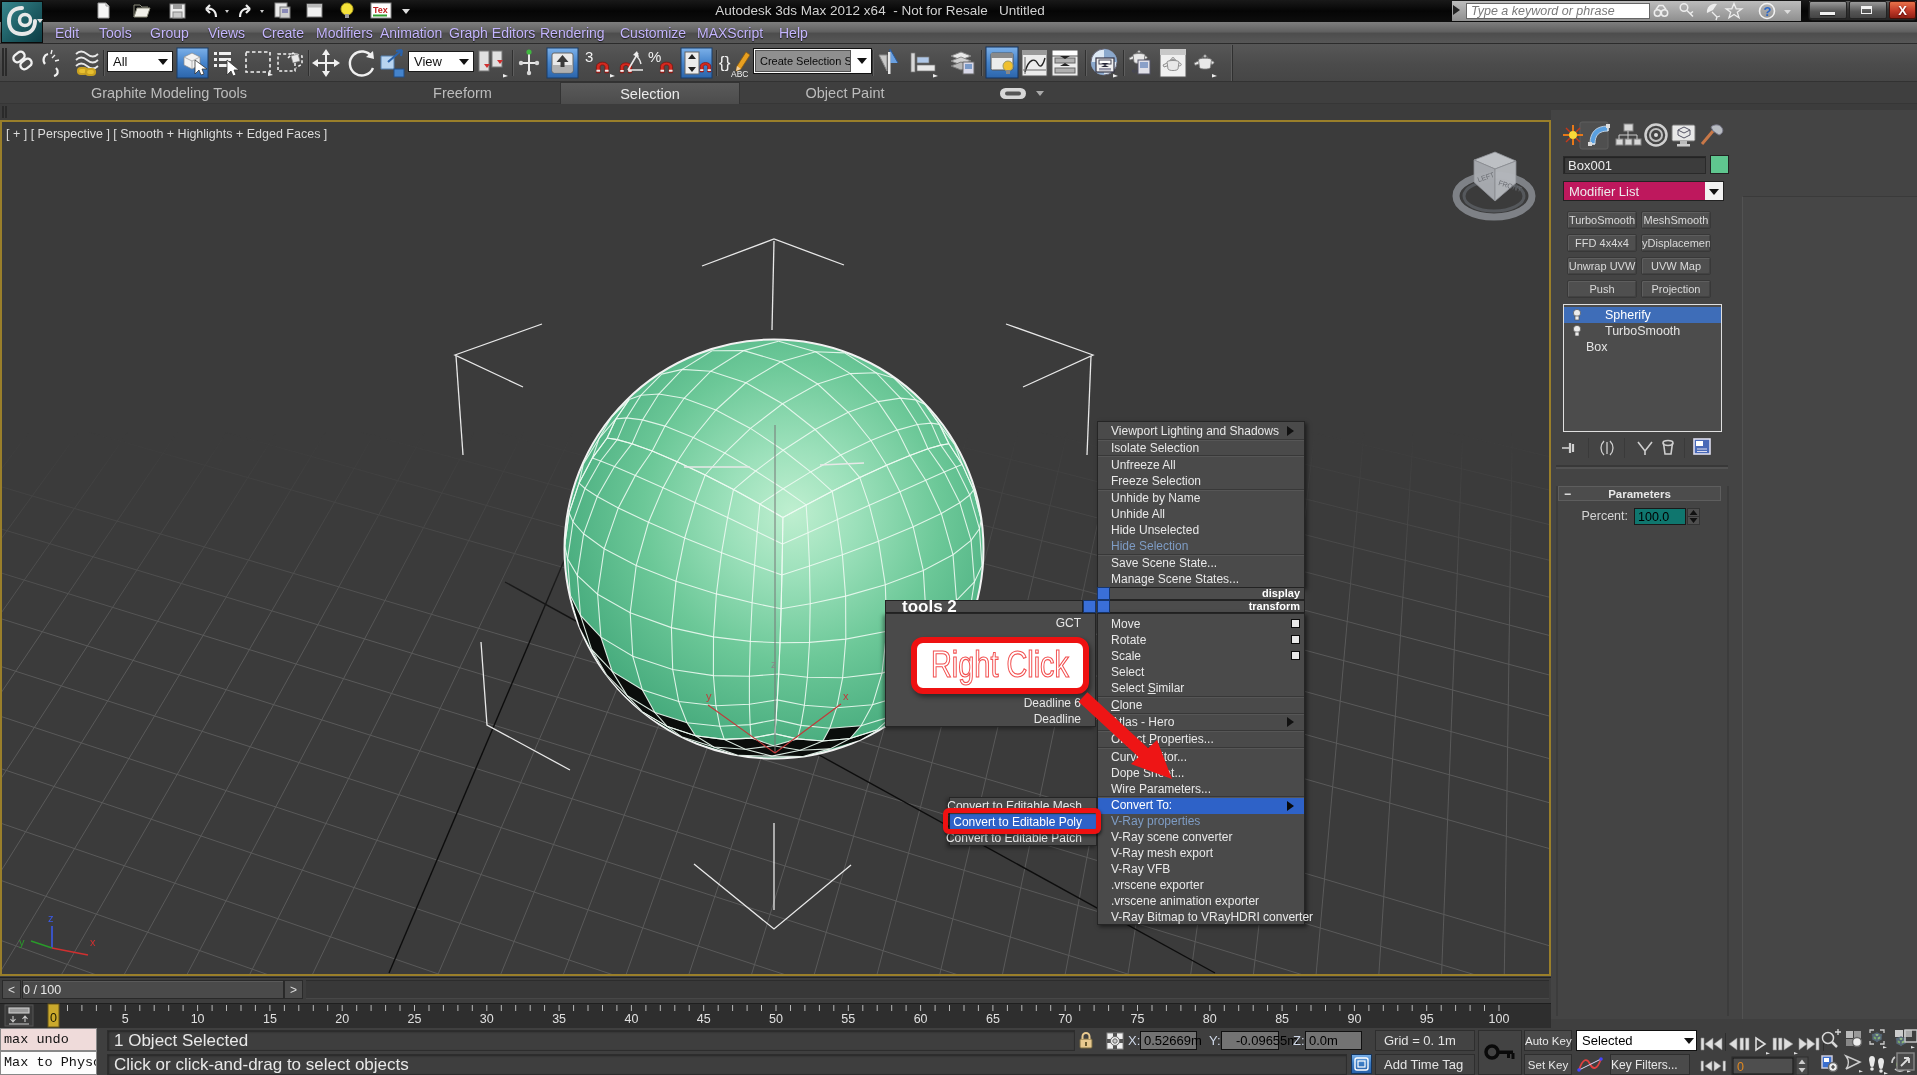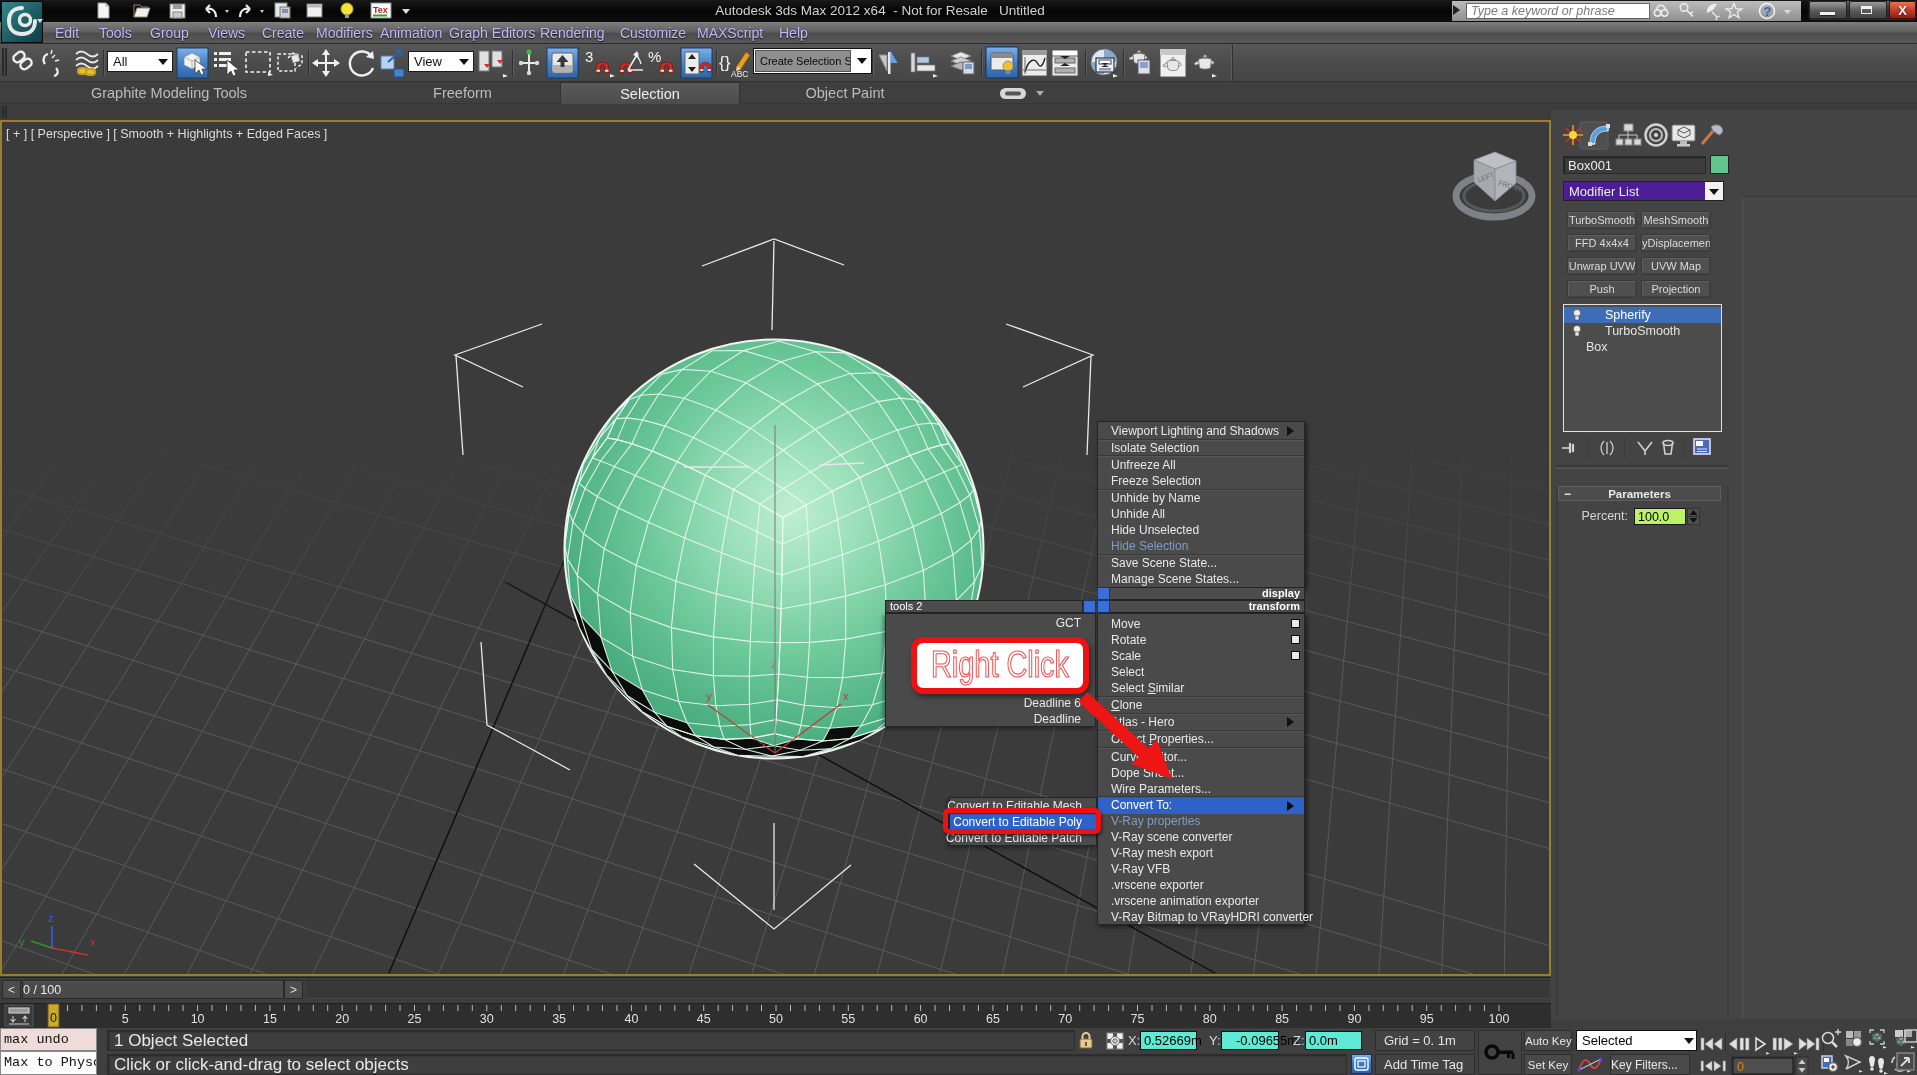--- a/index.html
+++ b/index.html
@@ -5,21 +5,21 @@
 .abs{position:absolute}
 #stage{position:relative;width:1917px;height:1075px;overflow:hidden}
 .combo{position:absolute;background:#fff;border:1px solid #1a1a1a;color:#111;font-size:13px}
 .carr{position:absolute;right:1px;top:1px;bottom:1px;width:16px;background:#fff}
 .carr:after{content:"";position:absolute;left:3px;top:6px;border:5px solid transparent;border-top:6px solid #111}
 .rtab{position:absolute;top:0;height:22px;color:#bcbcbc;font-size:13.5px;text-align:center;line-height:22px}
 .menu{position:absolute;top:3px;color:#c4b5fd;font-size:14.5px;text-shadow:0 1px 1px #1a1a1a}
 .pbtn{position:absolute;background:#4f4f4f;border:1px solid #383838;box-shadow:inset 1px 1px 0 #5e5e5e,inset -1px -1px 0 #424242;color:#dadada;font-size:11px;text-align:center;border-radius:2px;white-space:nowrap;overflow:hidden}
 .qm div{white-space:nowrap}
 .field{position:absolute;background:#3e3e3e;border:1px solid #2d2d2d;box-shadow:inset 1px 1px 2px #262626;color:#e8e8e8;font-size:17px}
-.cfield{position:absolute;background:#5eead4;border:1px solid #101010;color:#000;font-size:13px}
+.cfield{position:absolute;background:#737373;border:1px solid #101010;color:#000;font-size:13px}
 u{text-decoration:underline}
 </style></head>
 <body>
 <div id="stage">
 
 <div class="abs" style="left:0;top:0;width:1917px;height:22px;background:linear-gradient(#191919,#050505 50%,#0d0d0d)"></div>
 <div class="abs" style="left:580px;top:3px;width:600px;color:#d2d2d2;font-size:13.5px;white-space:nowrap;text-align:center">Autodesk 3ds Max  2012 x64&nbsp;&nbsp;- Not for Resale&nbsp;&nbsp;&nbsp;Untitled</div>
 
 <svg class="abs" style="left:92px;top:0" width="500" height="22" viewBox="0 0 500 22">
 
@@ -668,21 +668,21 @@
       </g>
  <g transform="translate(148,2)">
         <path d="M3 22 L14 9" stroke="#c87848" stroke-width="3"></path>
         <path d="M12 5 C15 2 21 2 23 6 C25 9 23 12 20 13 L14 9 Z" fill="#b8bcc2" stroke="#778"></path>
       </g>
 </svg>
 
 <div class="abs" style="left:1563px;top:156px;width:143px;height:18px;background:#3c3c3c;border:1px solid #2a2a2a;box-shadow:inset 1px 1px 1px #222;color:#ececec;font-size:13px;line-height:17px;padding-left:4px">Box001</div>
 <div class="abs" style="left:1710px;top:155px;width:19px;height:19px;background:#5fc68f;border:1px solid #222"></div>
 
-<div class="abs" style="left:1563px;top:181px;width:161px;height:20px;background:#4c1d95;border:1px solid #222;color:#ececec;font-size:13px;line-height:19px;padding-left:5px">Modifier List</div>
+<div class="abs" style="left:1563px;top:181px;width:161px;height:20px;background:#be185d;border:1px solid #222;color:#ececec;font-size:13px;line-height:19px;padding-left:5px">Modifier List</div>
 <div class="abs" style="left:1705px;top:182px;width:18px;height:18px;background:#f2f2f2"></div>
 <div class="abs" style="left:1709px;top:189px;width:0;height:0;border:5px solid transparent;border-top:6px solid #111"></div>
 
 <div class="pbtn" style="left:1567px;top:211px;width:70px;height:18px;line-height:17px">TurboSmooth</div>
 <div class="pbtn" style="left:1641px;top:211px;width:70px;height:18px;line-height:17px">MeshSmooth</div>
 <div class="pbtn" style="left:1567px;top:234px;width:70px;height:18px;line-height:17px">FFD 4x4x4</div>
 <div class="pbtn" style="left:1641px;top:234px;width:70px;height:18px;line-height:17px;overflow:hidden">yDisplacementl</div>
 <div class="pbtn" style="left:1567px;top:257px;width:70px;height:18px;line-height:17px">Unwrap UVW</div>
 <div class="pbtn" style="left:1641px;top:257px;width:70px;height:18px;line-height:17px">UVW Map</div>
 <div class="pbtn" style="left:1567px;top:280px;width:70px;height:18px;line-height:17px">Push</div>
@@ -725,21 +725,21 @@
         </g>
  </g>
 </svg>
 <div class="abs" style="left:1556px;top:465px;width:172px;height:2px;background:#383838;box-shadow:0 2px 0 #525252"></div>
 
 <div class="abs" style="left:1558px;top:486px;width:163px;height:15px;background:#4c4c4c;border:1px solid #5e5e5e;color:#e8e8e8;font-size:11.5px;font-weight:bold;text-align:center;line-height:14px">Parameters</div>
 <div class="abs" style="left:1564px;top:487px;width:10px;color:#e8e8e8;font-size:12px;font-weight:bold">−</div>
 <div class="abs" style="left:1556px;top:486px;width:2px;height:530px;background:#3c3c3c"></div>
 <div class="abs" style="left:1727px;top:486px;width:2px;height:530px;background:#3c3c3c"></div>
 <div class="abs" style="left:1580px;top:509px;width:48px;color:#d4d4d4;font-size:12.5px;text-align:right">Percent:</div>
-<div class="abs" style="left:1634px;top:508px;width:52px;height:17px;background:#bef264;border:1px solid #191919;color:#000;font-size:12.5px;line-height:16px;padding-left:3px">100.0</div>
+<div class="abs" style="left:1634px;top:508px;width:52px;height:17px;background:#0f766e;border:1px solid #191919;color:#000;font-size:12.5px;line-height:16px;padding-left:3px">100.0</div>
 <div class="abs" style="left:1687px;top:508px;width:13px;height:17px;background:#4f4f4f;border:1px solid #333"></div>
 <svg class="abs" style="left:1687px;top:508px" width="13" height="17" viewBox="0 0 13 17">
       <path d="M6.5 2 l-4 5 h8 z M6.5 15 l-4 -5 h8 z" fill="#111"></path>
       <path d="M1 8.5 h11" stroke="#333"></path>
     </svg>
 
 <div class="abs" style="left:0;top:977px;width:1551px;height:26px;background:#3d3d3d;border-top:1px solid #222"></div>
 <div class="abs" style="left:2px;top:980px;width:19px;height:19px;background:#4c4c4c;border:1px solid #2a2a2a;color:#ddd;font-size:12px;text-align:center;line-height:18px">&lt;</div>
 <div class="abs" style="left:22px;top:980px;width:262px;height:19px;background:#4a4a4a;border:1px solid #292929;box-shadow:inset 0 1px 0 #5a5a5a;color:#e8e8e8;font-size:12.5px;line-height:18px"><span style="">0 / 100</span></div>
 <div class="abs" style="left:284px;top:980px;width:19px;height:19px;background:#4c4c4c;border:1px solid #2a2a2a;color:#ddd;font-size:12px;text-align:center;line-height:18px">&gt;</div>
@@ -1048,21 +1048,21 @@
 <div class="abs" style="left:1097px;top:587px;width:208px;height:13px;background:#4c4c4c;border:1px solid #232323;color:#fff;font-size:11px;font-weight:bold;line-height:11px">
       <span style="position:absolute;right:4px">display</span>
     </div>
 <div class="abs" style="left:1097px;top:600px;width:208px;height:13px;background:#4c4c4c;border:1px solid #232323;color:#fff;font-size:11px;font-weight:bold;line-height:11px">
       <span style="position:absolute;right:4px">transform</span>
     </div>
 <div class="abs" style="left:1097px;top:587px;width:13px;height:13px;background:#3a6fd8;border:1px solid #16366e"></div>
 <div class="abs" style="left:1083px;top:600px;width:13px;height:13px;background:#3a6fd8;border:1px solid #16366e"></div>
 <div class="abs" style="left:1097px;top:600px;width:13px;height:13px;background:#3a6fd8;border:1px solid #16366e"></div>
 
-<div class="abs" style="left:885px;top:600px;width:198px;height:13px;background:#4c4c4c;border:1px solid #232323;color:#fff;font-size:11px;font-weight:normal;line-height:11px;padding-left:4px">tools 2</div>
+<div class="abs" style="left:885px;top:600px;width:198px;height:13px;background:#4c4c4c;border:1px solid #232323;color:#fff;font-size:17px;font-weight:bold;line-height:11px;padding-left:16px">tools 2</div>
 <div class="abs qm" style="left:885px;top:613px;width:211px;height:114px;background:#4a4a4a;border:1px solid #252525;box-shadow:-2px 2px 4px rgba(0,0,0,.4);color:#e8e8e8;font-size:12px">
  <div class="abs" style="right:14px;top:2px;line-height:15px">GCT</div>
  <div class="abs" style="right:14px;top:82px;line-height:15px">Deadline 6</div>
  <div class="abs" style="right:14px;top:98px;line-height:15px">Deadline</div>
 </div>
 
 <div class="abs qm" style="left:1097px;top:613px;width:208px;height:312px;background:#4a4a4a;border:1px solid #252525;box-shadow:2px 2px 4px rgba(0,0,0,.5);color:#e8e8e8;font-size:12px">
  <div class="abs" style="left:13px;top:3px;line-height:15px">Move</div>
  <div class="abs" style="left:13px;top:19px;line-height:15px">Rotate</div>
  <div class="abs" style="left:13px;top:35px;line-height:15px">Scale</div>

